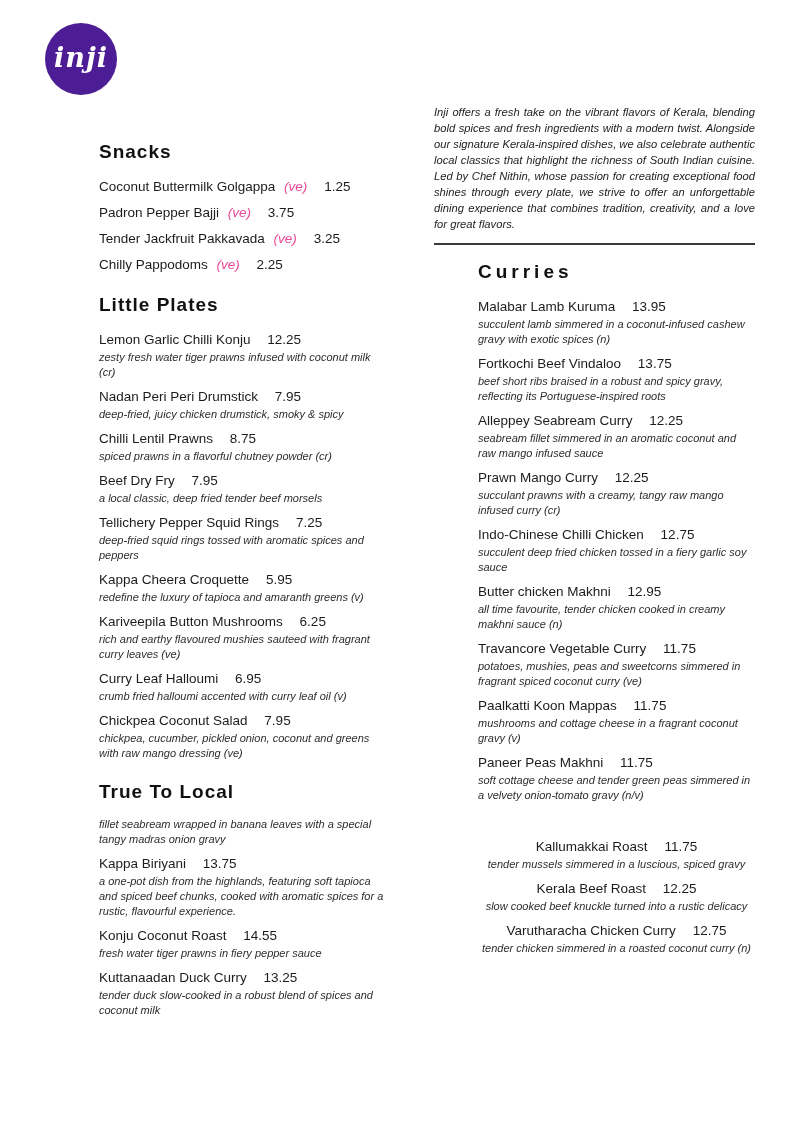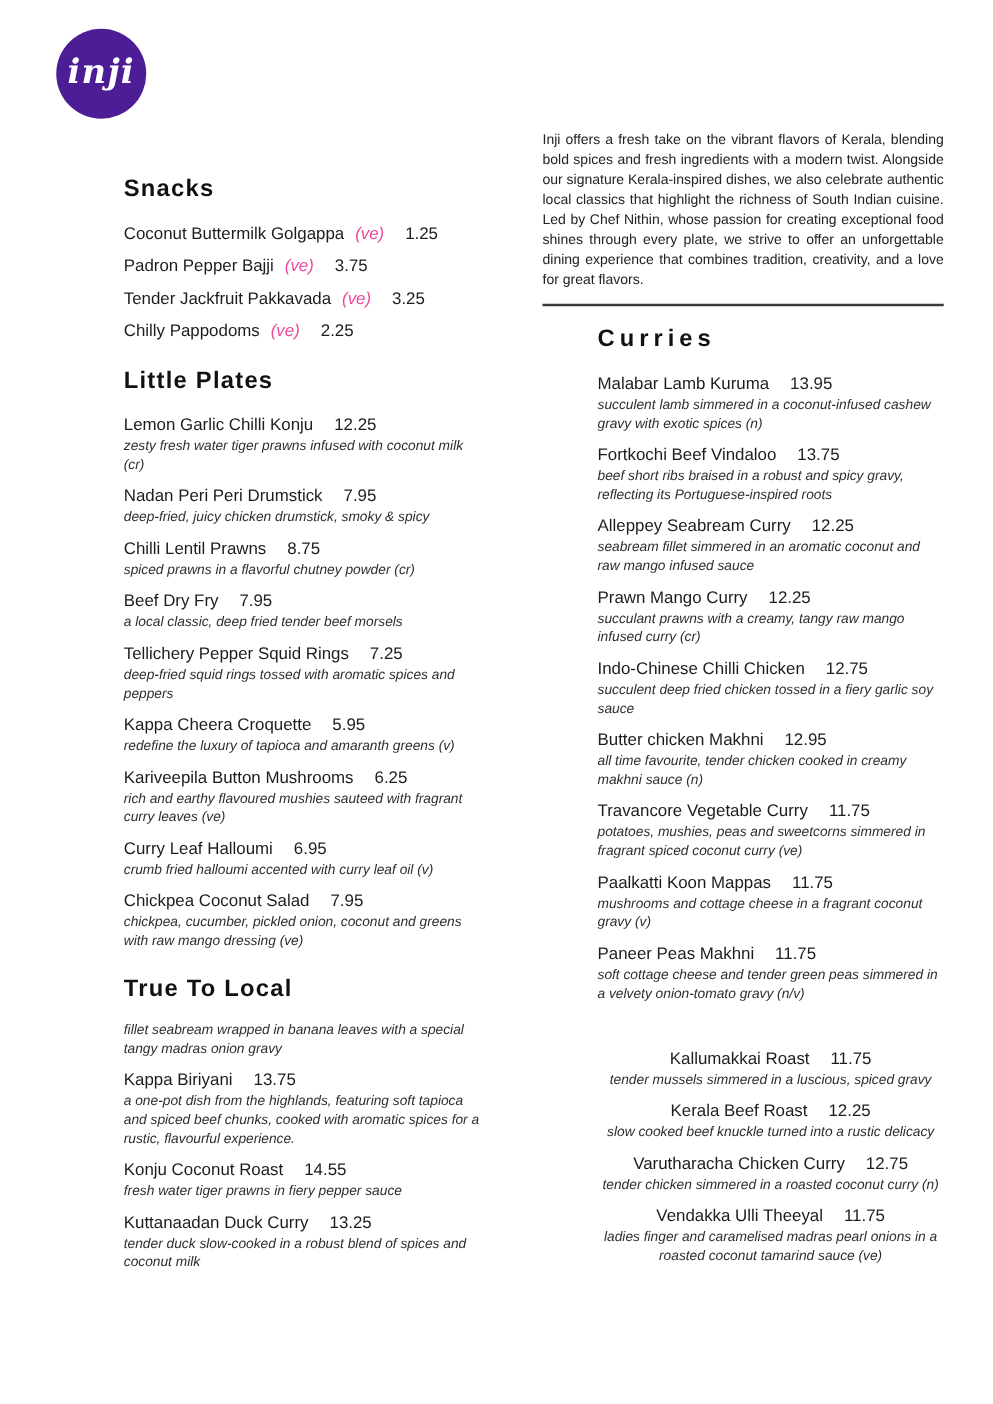--- a/index.html
+++ b/index.html
@@ -70,20 +70,21 @@
     font-style: italic;
     color: #2d2d2d;
     line-height: 15px;
     margin-top: 1px;
     max-width: 330px;
   }
   .col-right .item-desc { max-width: 312px; }
 
   .intro {
     font-size: 11.2px;
+    font-style: italic;
     color: #222222;
     line-height: 16px;
     text-align: justify;
     margin: 0 0 11px 0;
   }
   .divider {
     border: none;
     border-top: 2px solid #3a3a3a;
     margin: 0 0 16px 0;
   }
@@ -384,27 +385,19 @@
 
             <div class="item">
               <div class="item-line">
                 <span class="item-name">Varutharacha Chicken Curry</span>
                 
                 <span class="item-price">12.75</span>
               </div>
               <div class="item-desc">tender chicken simmered in a roasted coconut curry (n)</div>
             </div>
 
-            <div class="item">
-              <div class="item-line">
-                <span class="item-name">Vendakka Ulli Theeyal</span>
-                
-                <span class="item-price">11.75</span>
-              </div>
-              <div class="item-desc">ladies finger and caramelised madras pearl onions in a roasted coconut tamarind sauce (ve)</div>
-            </div>
           </div>
       </section>
 
     </div>
 
   </div>
 </div>
 
 </body></html>

